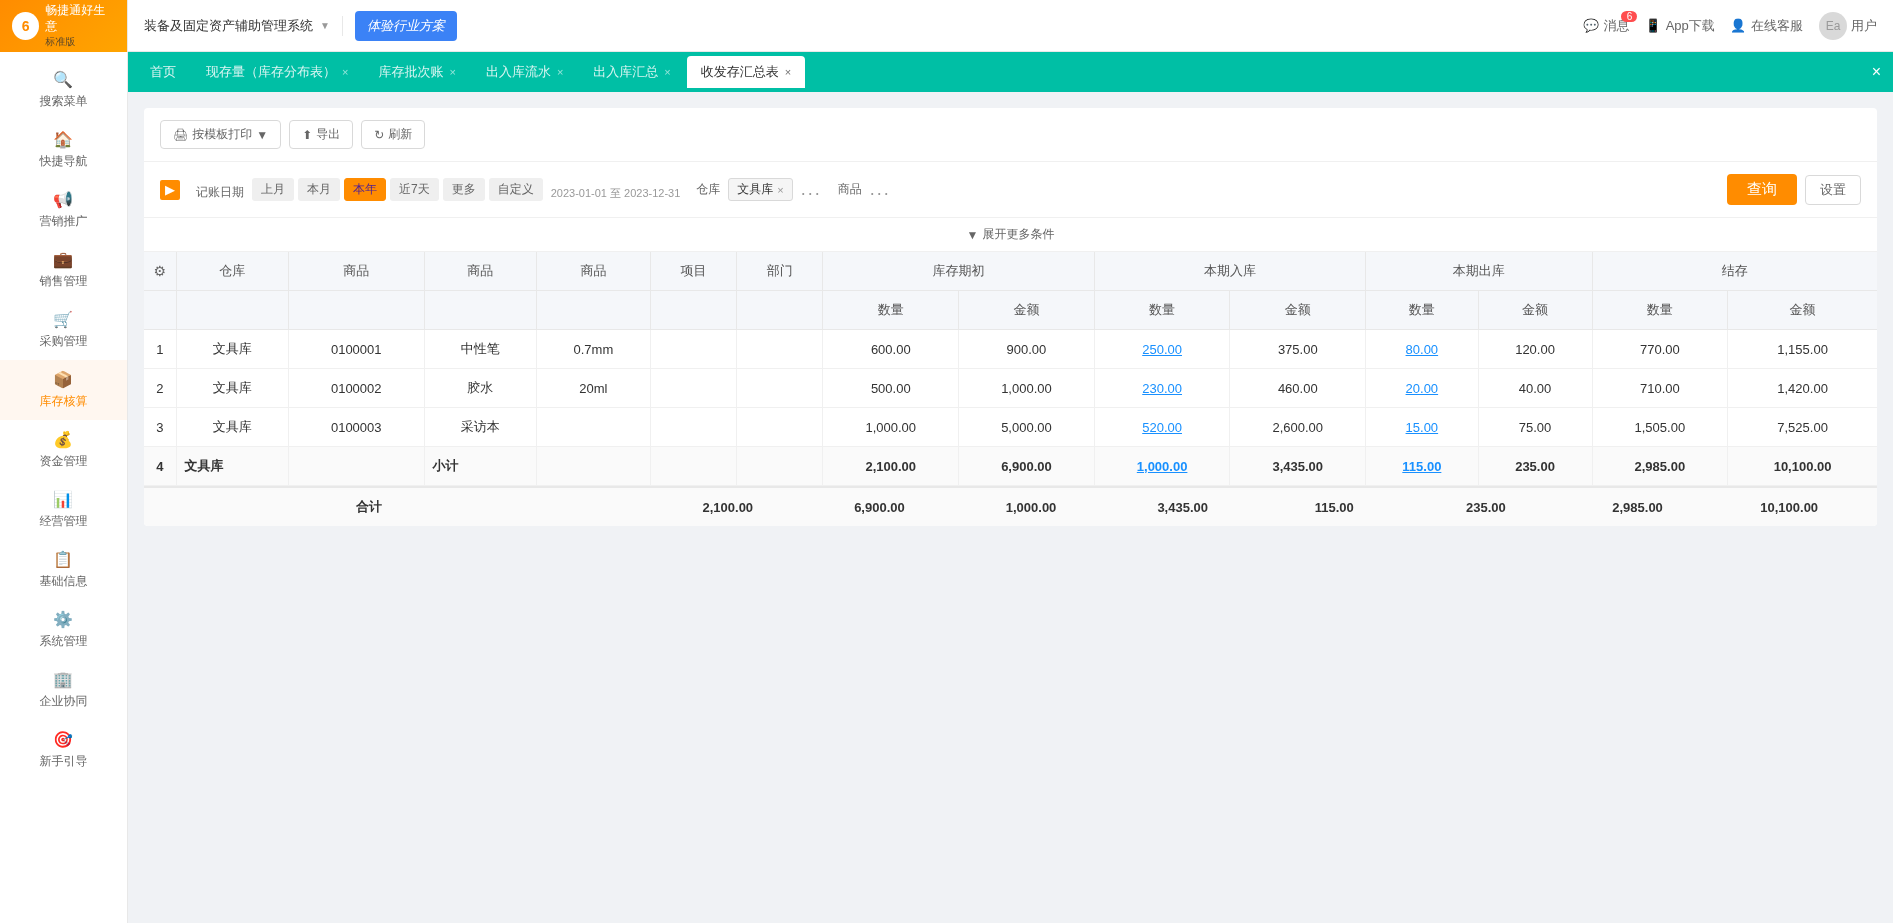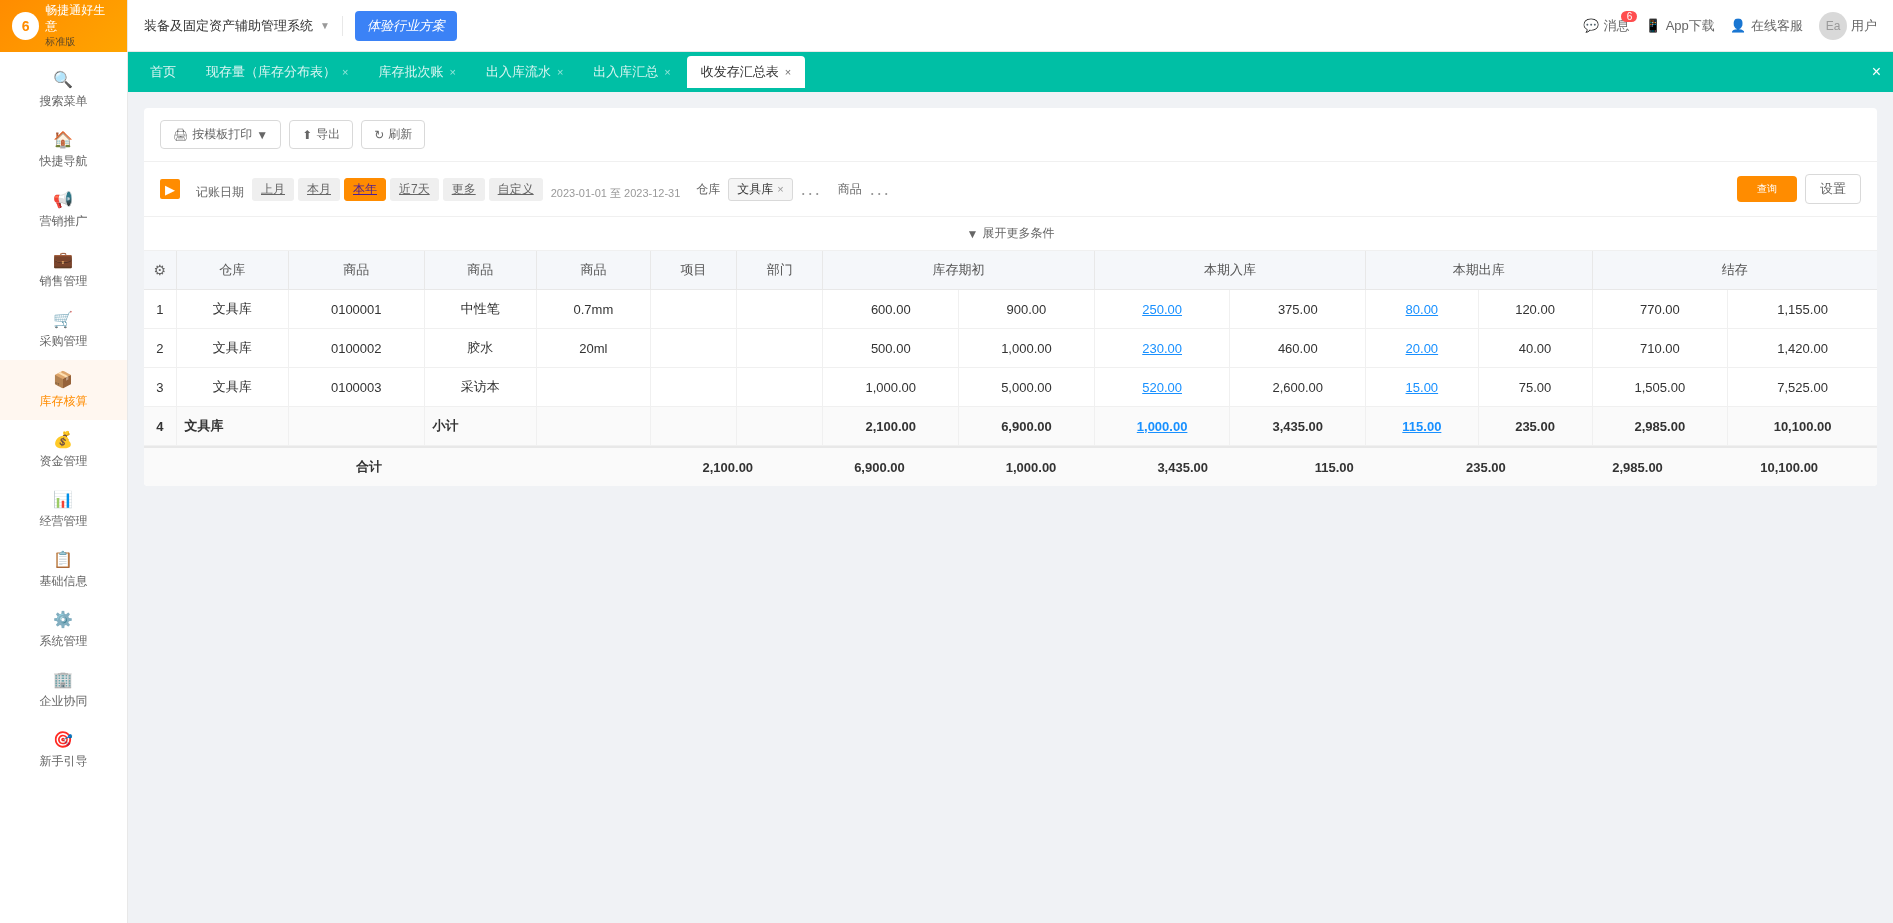--- a/index.html
+++ b/index.html
@@ -89,35 +89,35 @@
     .filter-bar {
       padding: 12px 16px; display: flex; align-items: center; gap: 16px; flex-wrap: wrap;
       border-bottom: 1px solid #f0f0f0;
     }
     .filter-toggle { background: #ff8c00; color: #fff; width: 20px; height: 20px; display: flex; align-items: center; justify-content: center; border-radius: 2px; cursor: pointer; flex-shrink: 0; }
     .filter-group { display: flex; align-items: flex-end; gap: 8px; flex-wrap: wrap; }
     .filter-label { color: #666; font-size: 12px; }
     .date-shortcuts { display: flex; align-items: center; gap: 4px; }
     .date-btn {
       padding: 2px 8px; border-radius: 3px; font-size: 12px; cursor: pointer;
-      border: 1px solid transparent; color: #666; text-decoration: underline;
+      border: 1px solid transparent; color: #666;
     }
     .date-btn.active { background: #ff8c00; color: #4c1d95; border-color: #ff8c00; }
     .date-range { font-size: 11px; color: #999; }
     .filter-warehouse { display: flex; align-items: center; gap: 8px; }
     .warehouse-tag {
       display: flex; align-items: center; gap: 4px; background: #f5f5f5;
       border: 1px solid #d9d9d9; border-radius: 3px; padding: 2px 8px; font-size: 12px;
     }
     .warehouse-tag-close { cursor: pointer; color: #999; font-size: 11px; }
     .filter-more { color: #999; cursor: pointer; font-size: 18px; letter-spacing: 2px; }
     .filter-goods { display: flex; align-items: center; gap: 8px; }
     .query-btn {
       background: #ff8c00; color: #fff; border: none; border-radius: 4px;
-      padding: 6px 20px; cursor: pointer; font-size: 10px; font-weight: 500;
+      padding: 6px 20px; cursor: pointer; font-size: 15px; font-weight: 500;
     }
     .settings-btn {
       background: #fff; color: #666; border: 1px solid #d9d9d9; border-radius: 4px;
       padding: 5px 14px; cursor: pointer; font-size: 13px;
     }
 
     
     .expand-bar {
       display: flex; justify-content: center; padding: 8px; border-bottom: 1px solid #f0f0f0;
     }
@@ -353,20 +353,37 @@
               <th>商品</th>
               <th>商品</th>
               <th>商品</th>
               <th>项目</th>
               <th>部门</th>
               <th colspan="2">库存期初</th>
               <th colspan="2">本期入库</th>
               <th colspan="2">本期出库</th>
               <th colspan="2">结存</th>
             </tr>
+            <tr>
+              <th></th>
+              <th></th>
+              <th></th>
+              <th></th>
+              <th></th>
+              <th></th>
+              <th></th>
+              <th>数量</th>
+              <th>金额</th>
+              <th>数量</th>
+              <th>金额</th>
+              <th>数量</th>
+              <th>金额</th>
+              <th>数量</th>
+              <th>金额</th>
+            </tr>
           </thead>
           <tbody id="table-body">
           <tr>
                 <td>1</td>
                 <td>文具库</td>
                 <td>0100001</td>
                 <td>中性笔</td>
                 <td>0.7mm</td>
                 <td></td>
                 <td></td>

